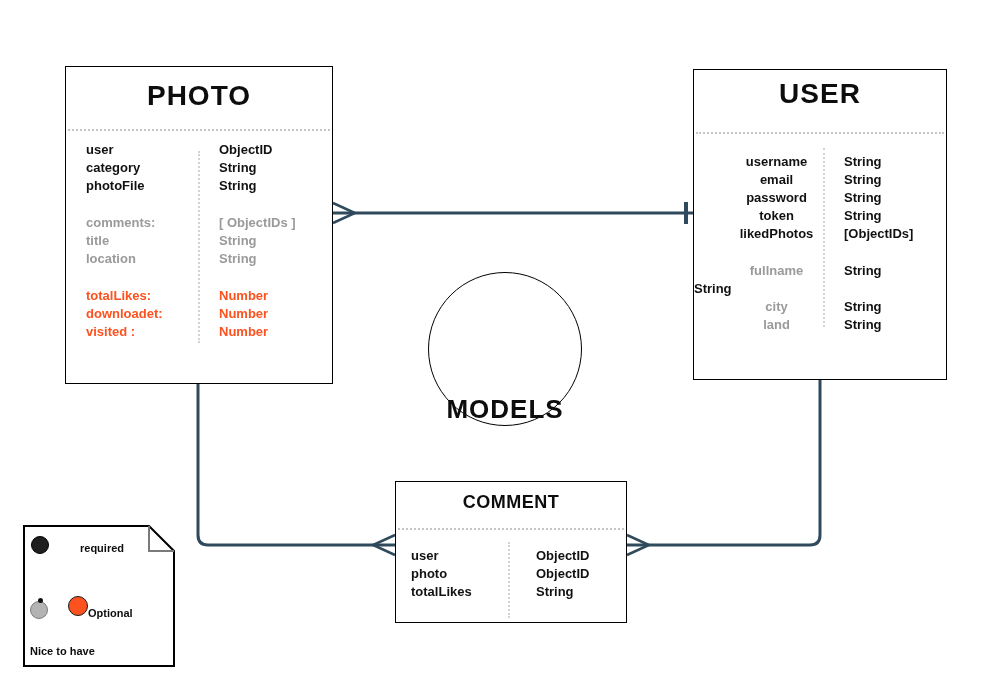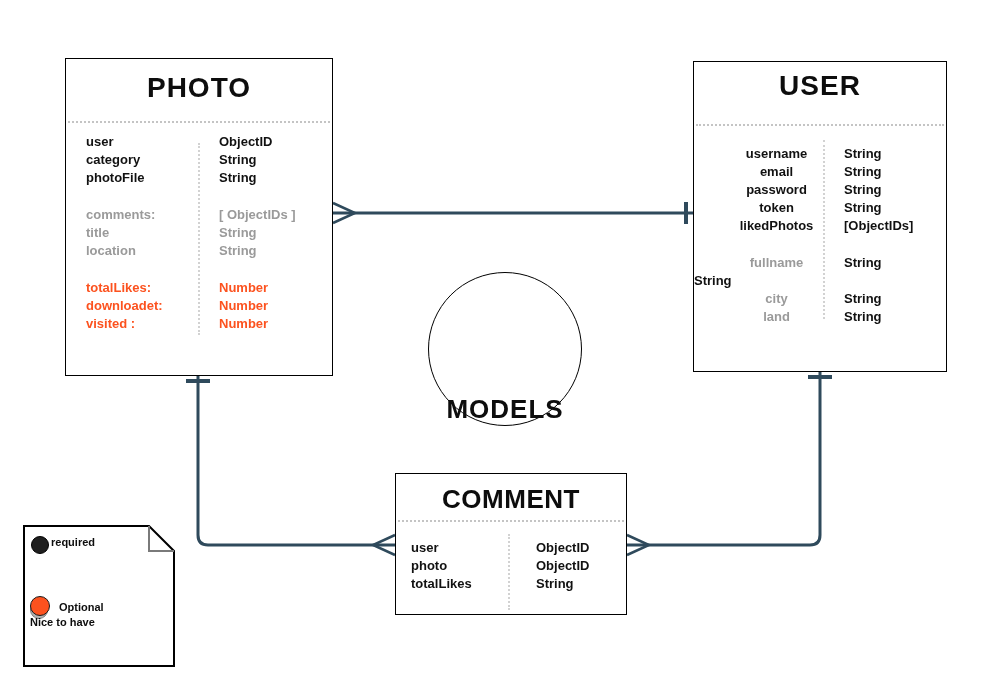--- a/index.html
+++ b/index.html
@@ -2,28 +2,28 @@
 <html><head>
 <meta charset="utf-8">
 <style>
   html,body{margin:0;padding:0;background:#fff;}
   .stage{
     position:relative;width:990px;height:680px;background:#ffffff;overflow:hidden;
     font-family:"Liberation Sans",sans-serif;
   }
   
   .entity{
-    position:absolute;background:#fff;border:1.5px solid #000;box-sizing:border-box;
+    position:absolute;background:#fff;border:1.5px solid #000;box-sizing:border-box;margin-top:8px;
   }
   .etitle{
     margin:0;text-align:center;font-weight:700;color:#0d0d0d;letter-spacing:1px;
   }
   .photo .etitle{font-size:28px;padding-top:13px;}
   .user  .etitle{font-size:28px;padding-top:8px;}
-  .comment .etitle{font-size:26px;padding-top:10px;letter-spacing:0.5px;}
+  .comment .etitle{font-size:18px;padding-top:10px;letter-spacing:0.5px;}
   .sep{
     position:absolute;left:2px;right:2px;border-top:2px dotted #c4c4c4;height:0;
   }
   .photo .sep{top:62px;}
   .user .sep{top:62px;}
   .comment .sep{top:46px;}
   .vdiv{
     position:absolute;width:0;border-left:2px dotted #d2d2d2;
   }
   .photo .vdiv{left:132px;top:84px;height:192px;}
@@ -54,21 +54,21 @@
   }
   
   .overlay{position:absolute;left:0;top:0;pointer-events:none;}
   .conn{stroke:#2f4a5c;fill:none;}
   .conn-line{stroke-width:3;}
   .conn-tick{stroke-width:4;}
   .conn-foot{stroke-width:2.5;}
   
   .note{position:absolute;left:23px;top:525px;width:152px;height:142px;}
   .note-svg{position:absolute;left:0;top:0;}
-  .legend-row{position:absolute;display:flex;align-items:flex-start;}
+  .legend-row{position:absolute;display:flex;align-items:flex-end;gap:29px;}
   .legend-swatch{border-radius:50%;box-sizing:border-box;flex:0 0 auto;}
   .legend-label{font-size:11px;font-weight:700;color:#0d0d0d;white-space:nowrap;}
   .lr-required{left:8px;top:11px;}
   .lr-required .legend-swatch{width:18px;height:18px;background:#1f1f1f;border:1.5px solid #000;margin-right:2px;}
   .lr-optional{left:7px;top:56px;margin-top:20px;}
   .lr-optional .legend-swatch{width:18px;height:18px;background:#b3b3b3;border:1.5px solid #7d7d7d;margin-right:11px;}
   .legend-dot{position:absolute;left:15px;top:73px;width:5px;height:5px;border-radius:50%;background:#111;}
   .lr-nice{left:7px;top:71px;flex-direction:column;}
   .lr-nice .legend-swatch{width:20px;height:20px;background:#fc521f;border:1.5px solid #1a1a1a;margin-right:7px;}
 </style>

